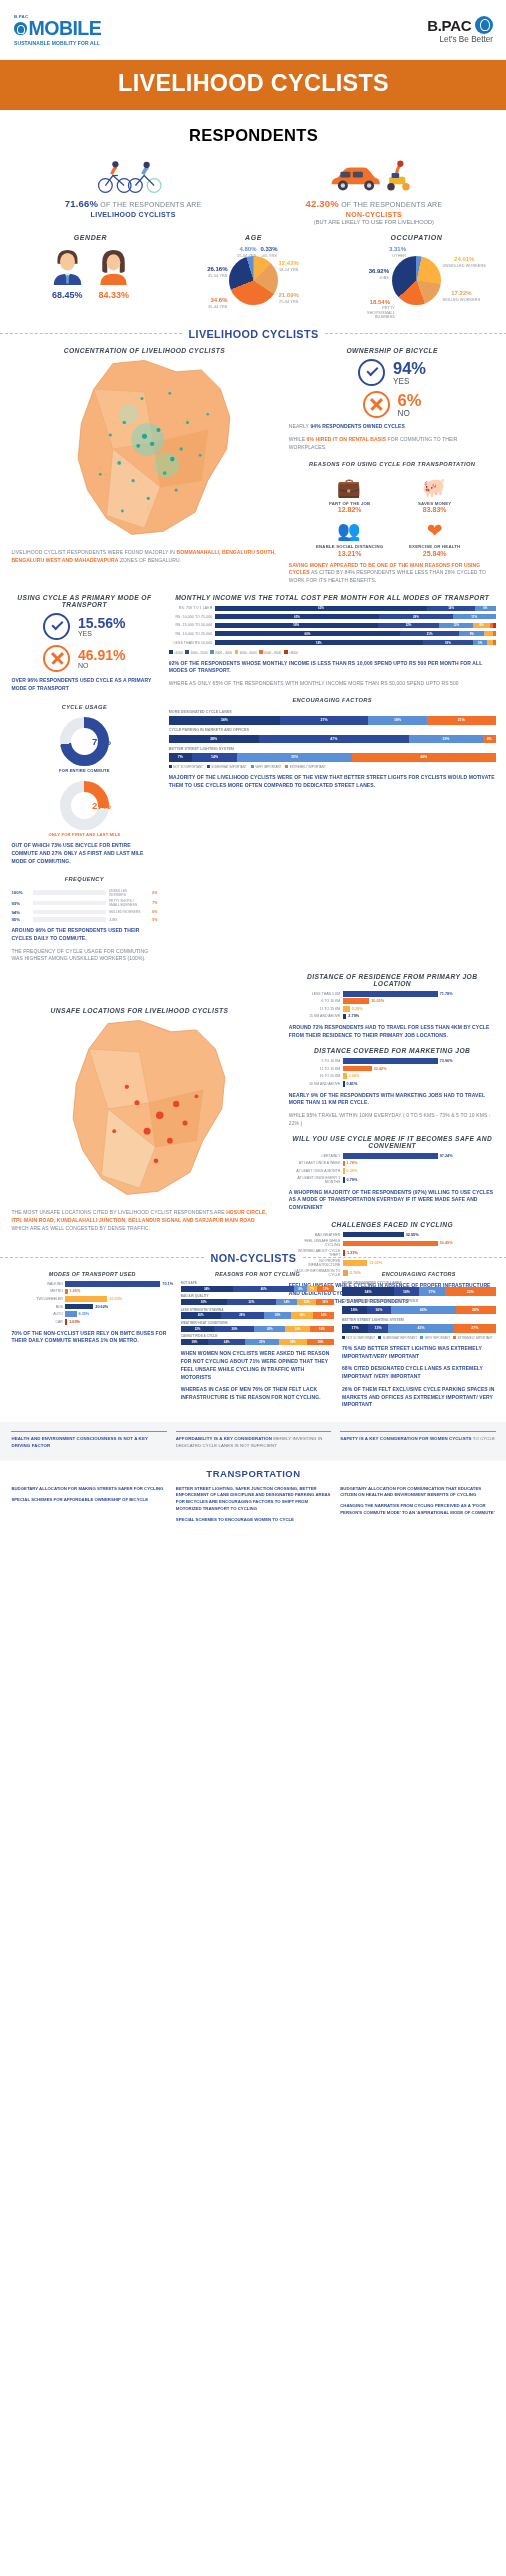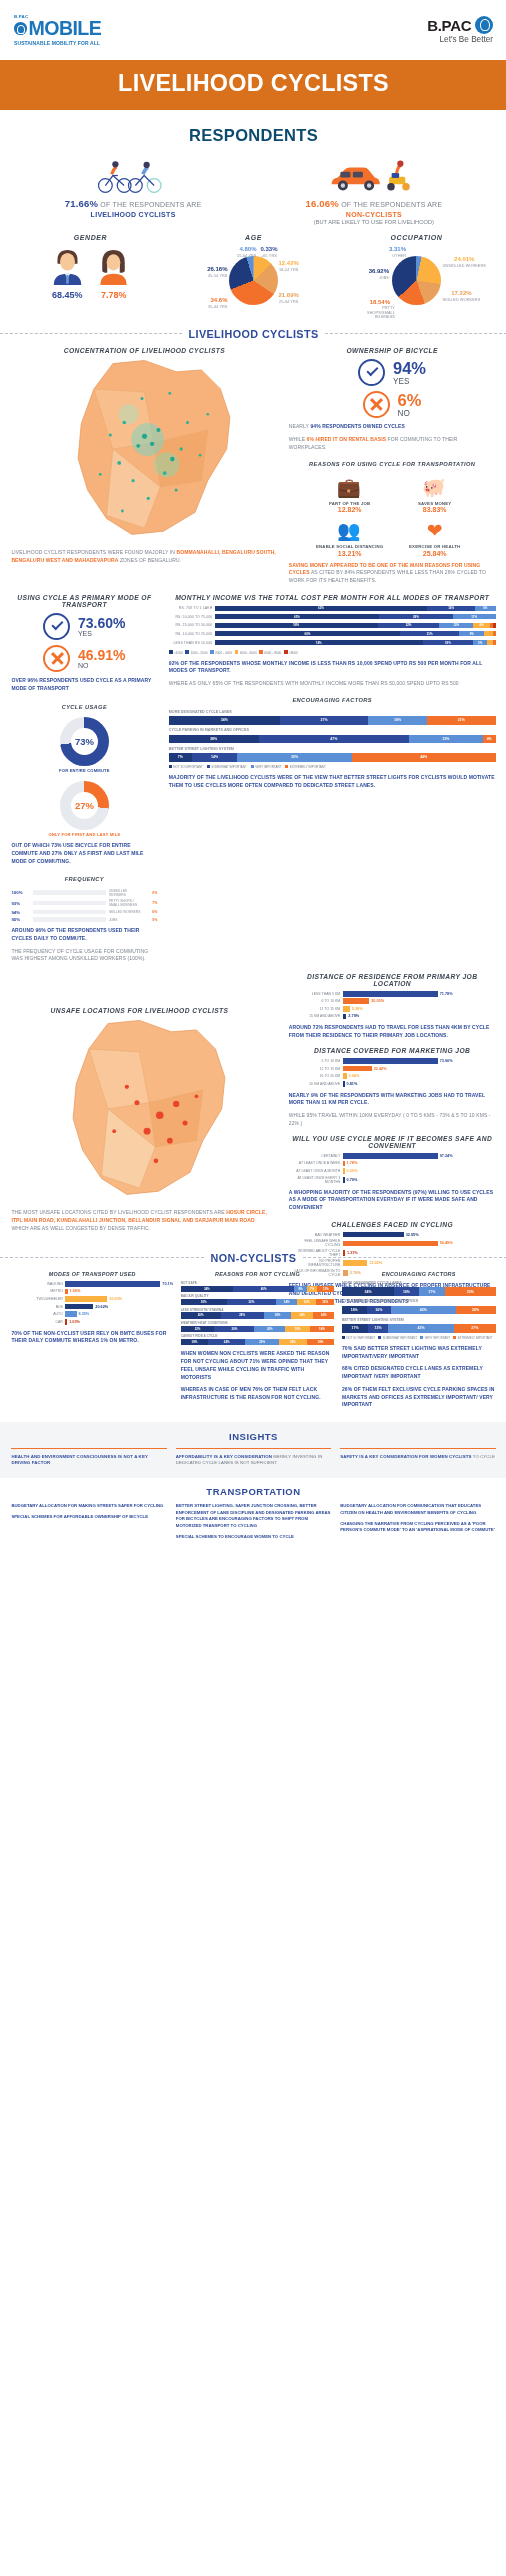--- a/index.html
+++ b/index.html
@@ -24,21 +24,21 @@
   .bpac-word { font-size:15px; font-weight:bold; color:#231f20; letter-spacing:-0.3px;}
   .bpac-circle { width:18px;height:18px;border-radius:50%;background:#1b75bb;margin-left:3.8px;position:relative;}
   .bpac-circle:after{content:"";position:absolute;left:5px;top:3.2px;width:7.6px;height:10px;border:1.6px solid #fff;border-radius:50% 50% 45% 45%;}
   .bpac-sub { font-size:8.2px; color:#4d4d4d; margin-top:0.6px;}
 
   .orange-band { background:#d9701c; padding:11.4px 0 14px; text-align:center; }
   .band-t1 { color:#fff; font-size:23.4px; font-weight:bold; letter-spacing:0.3px; line-height:1.05;}
   .band-t2 { color:#fff; font-size:18.4px; letter-spacing:0.6px; line-height:1.15;}
 
   
-  .sec-title { text-align:center; color:#0c4a6e; font-size:16.5px; font-weight:bold; letter-spacing:0.3px; margin:16.5px 0 6.3px;}
+  .sec-title { text-align:center; color:#000000; font-size:16.5px; font-weight:bold; letter-spacing:0.3px; margin:16.5px 0 6.3px;}
   .dash-title { display:flex; align-items:center; justify-content:center; gap:6.3px; margin:11.4px 0 7.6px;}
   .dash-title .ln { flex:1; border-top:1.3px dashed #b9c0cb; }
   .dash-title .tx { color:#2e4b9b; font-size:10.8px; font-weight:bold; letter-spacing:0.4px; white-space:nowrap;}
   .sub-title { text-align:center; color:#3c4552; font-size:6.7px; font-weight:bold; font-style:italic; letter-spacing:0.4px; }
 
   
   .resp-wrap { display:flex; padding:3.8px 12.7px 0; }
   .resp-col { flex:1; text-align:center; }
   .resp-art { height:37px; display:flex; align-items:flex-end; justify-content:center; gap:1.3px;}
   .resp-line1 { font-size:7px; color:#7b838e; letter-spacing:0.2px; margin-top:5.7px;}
@@ -113,21 +113,21 @@
   .freq-row{display:flex;align-items:center;margin-bottom:2.5px;}
   .freq-k{width:21.5px;font-size:4.4px;font-weight:bold;color:#2e4b9b;}
   .freq-b{flex:1;height:4.4px;background:#eef0f3;position:relative;}
   .freq-f{height:100%;background:#2e4b9b;}
   .freq-n{width:37px;font-size:3.3px;color:#8a919c;padding-left:2.5px;}
   .freq-p{font-size:3.5px;color:#f2702a;font-weight:bold;width:14px;text-align:right;}
 
   
   .donut{width:49px;height:49px;border-radius:50%;margin:2.5px auto;position:relative;}
   .donut:after{content:"";position:absolute;left:11.4px;top:11.4px;width:27px;height:27px;border-radius:50%;background:#fff;}
-  .donut-c{position:absolute;left:0;top:0;width:100%;height:100%;display:flex;align-items:center;justify-content:center;font-size:9.5px;font-weight:bold;z-index:2;}
+  .donut-c{position:absolute;left:17px;top:0;width:100%;height:100%;display:flex;align-items:center;justify-content:center;font-size:9.5px;font-weight:bold;z-index:2;}
 
   
   .nc-wrap{display:flex;padding:0 11.4px;gap:7.6px;}
   .nc-col{flex:1;}
   .nc-hd{text-align:center;font-size:5.4px;font-style:italic;font-weight:bold;color:#3c4552;letter-spacing:0.3px;margin-bottom:3.8px;}
 
   
   .insights-band{background:#f4f5f7;margin-top:12.7px;padding:9px 11.4px 11.4px;}
   .insights-title{text-align:center;color:#2e4b9b;font-size:9.5px;font-weight:bold;letter-spacing:0.5px;margin-bottom:6.3px;}
   .ins-row{display:flex;gap:9px;}
@@ -205,21 +205,21 @@
             <circle cx="68" cy="44" r="3.5" fill="#cfd3d8"></circle>
           <rect x="100" y="30" width="26" height="12" rx="3" fill="#f0b429"></rect>
           <circle cx="103" cy="46" r="6" fill="#3c3c4c"></circle>
             <circle cx="127" cy="46" r="6" fill="#f0a030"></circle>
           <rect x="104" y="24" width="12" height="8" rx="2" fill="#2e4b9b"></rect>
           <path d="M112 24 q2 -10 6 -12" stroke="#f2702a" stroke-width="5" fill="none"></path>
           <circle cx="118" cy="9" r="5" fill="#c0392b"></circle>
         </svg>
       </div>
       <div class="resp-line1">
-        <b class="orange">16.06%</b>
+        <b class="orange">42.30%</b>
         <span>OF THE RESPONDENTS ARE</span>
       </div>
       <div class="resp-line2 orange">NON-CYCLISTS</div>
       <div class="resp-note">(BUT ARE LIKELY TO USE FOR LIVELIHOOD)</div>
     </div>
   </div>
 
   <div class="demo-wrap">
 
     <div class="demo-col">
@@ -234,21 +234,21 @@
             <rect x="26" y="46" width="4" height="14" fill="#6b9bd8"></rect>
           </svg>
           <div class="g-val blue">68.45%</div>
         </div>
         <div class="g-person">
           <svg width="35" height="39" viewBox="0 0 56 62">
             <path d="M10 26 q0 -20 18 -20 q18 0 18 20 v14 q-4 4 -8 2 v-16 h-20 v16 q-4 2 -8 -2z" fill="#5a3b32"></path>
             <ellipse cx="28" cy="26" rx="11" ry="13" fill="#f7c89a"></ellipse>
             <path d="M7 62 q0 -18 21 -18 q21 0 21 18z" fill="#f2702a"></path>
           </svg>
-          <div class="g-val orange">7.78%</div>
+          <div class="g-val orange">84.33%</div>
         </div>
       </div>
     </div>
 
     <div class="demo-col">
       <div class="demo-hd">AGE</div>
       <div class="pie-box">
         <div class="pie" id="age-pie" style="background: conic-gradient(rgb(154, 163, 176) 0deg, rgb(154, 163, 176) 1.188deg, rgb(251, 176, 64) 1.188deg, rgb(251, 176, 64) 45.9deg, rgb(232, 160, 90) 45.9deg, rgb(232, 160, 90) 123.984deg, rgb(242, 112, 42) 123.984deg, rgb(242, 112, 42) 248.544deg, rgb(31, 58, 122) 248.544deg, rgb(31, 58, 122) 342.72deg, rgb(91, 143, 214) 342.72deg, rgb(91, 143, 214) 360deg);"></div>
         <div class="pie-lbl" style="left:27px;top:0px;text-align:right;width:30px">
           <span class="v lblue">4.80%</span>
@@ -408,21 +408,21 @@
   </div>
 
   <div class="two-col" style="margin-top:9px">
     <div style="width:146px">
       <div class="sub-title">USING CYCLE AS PRIMARY MODE OF TRANSPORT</div>
       <div class="yn-row">
         <div class="yn-ico">
             <span class="chk"></span>
           </div>
         <div class="yn-txt">
-          <div class="big b" style="font-size:14px">73.60%</div>
+          <div class="big b" style="font-size:14px">15.56%</div>
           <div class="sm" style="font-size:7px">YES</div>
         </div>
       </div>
       <div class="yn-row">
         <div class="yn-ico no">
             <span class="x1"></span>
             <span class="x2"></span>
           </div>
         <div class="yn-txt">
           <div class="big o" style="font-size:14px">46.91%</div>
@@ -848,21 +848,20 @@
           <span><i style="display:inline-block;width:3.2px;height:3.2px;background:#5b8fd6;margin-right:1.3px"></i>VERY IMPORTANT</span>
           <span><i style="display:inline-block;width:3.2px;height:3.2px;background:#f2702a;margin-right:1.3px"></i>EXTREMELY IMPORTANT</span>
         </div>
       <div class="body-txt"><b class="bl">70% SAID BETTER STREET LIGHTING WAS EXTREMELY IMPORTANT/VERY IMPORTANT</b></div>
       <div class="body-txt"><b class="bl">68% CITED DESIGNATED CYCLE LANES AS EXTREMELY IMPORTANT /VERY IMPORTANT</b></div>
       <div class="body-txt"><b class="bl">26% OF THEM FELT EXCLUSIVE CYCLE PARKING SPACES IN MARKETS AND OFFICES AS EXTREMELY IMPORTANT/ VERY IMPORTANT</b></div>
     </div>
   </div>
 
   <div class="insights-band">
-    <div class="insights-title">INSIGHTS</div>
     <div class="ins-row">
       <div class="ins-card">
         <b>HEALTH AND ENVIRONMENT CONSCIOUSNESS IS NOT A KEY DRIVING FACTOR</b>
         <span></span>
       </div>
       <div class="ins-card">
         <b>AFFORDABILITY IS A KEY CONSIDERATION</b>
         <span>MERELY INVESTING IN DEDICATED CYCLE LANES IS NOT SUFFICIENT</span>
       </div>
       <div class="ins-card">

